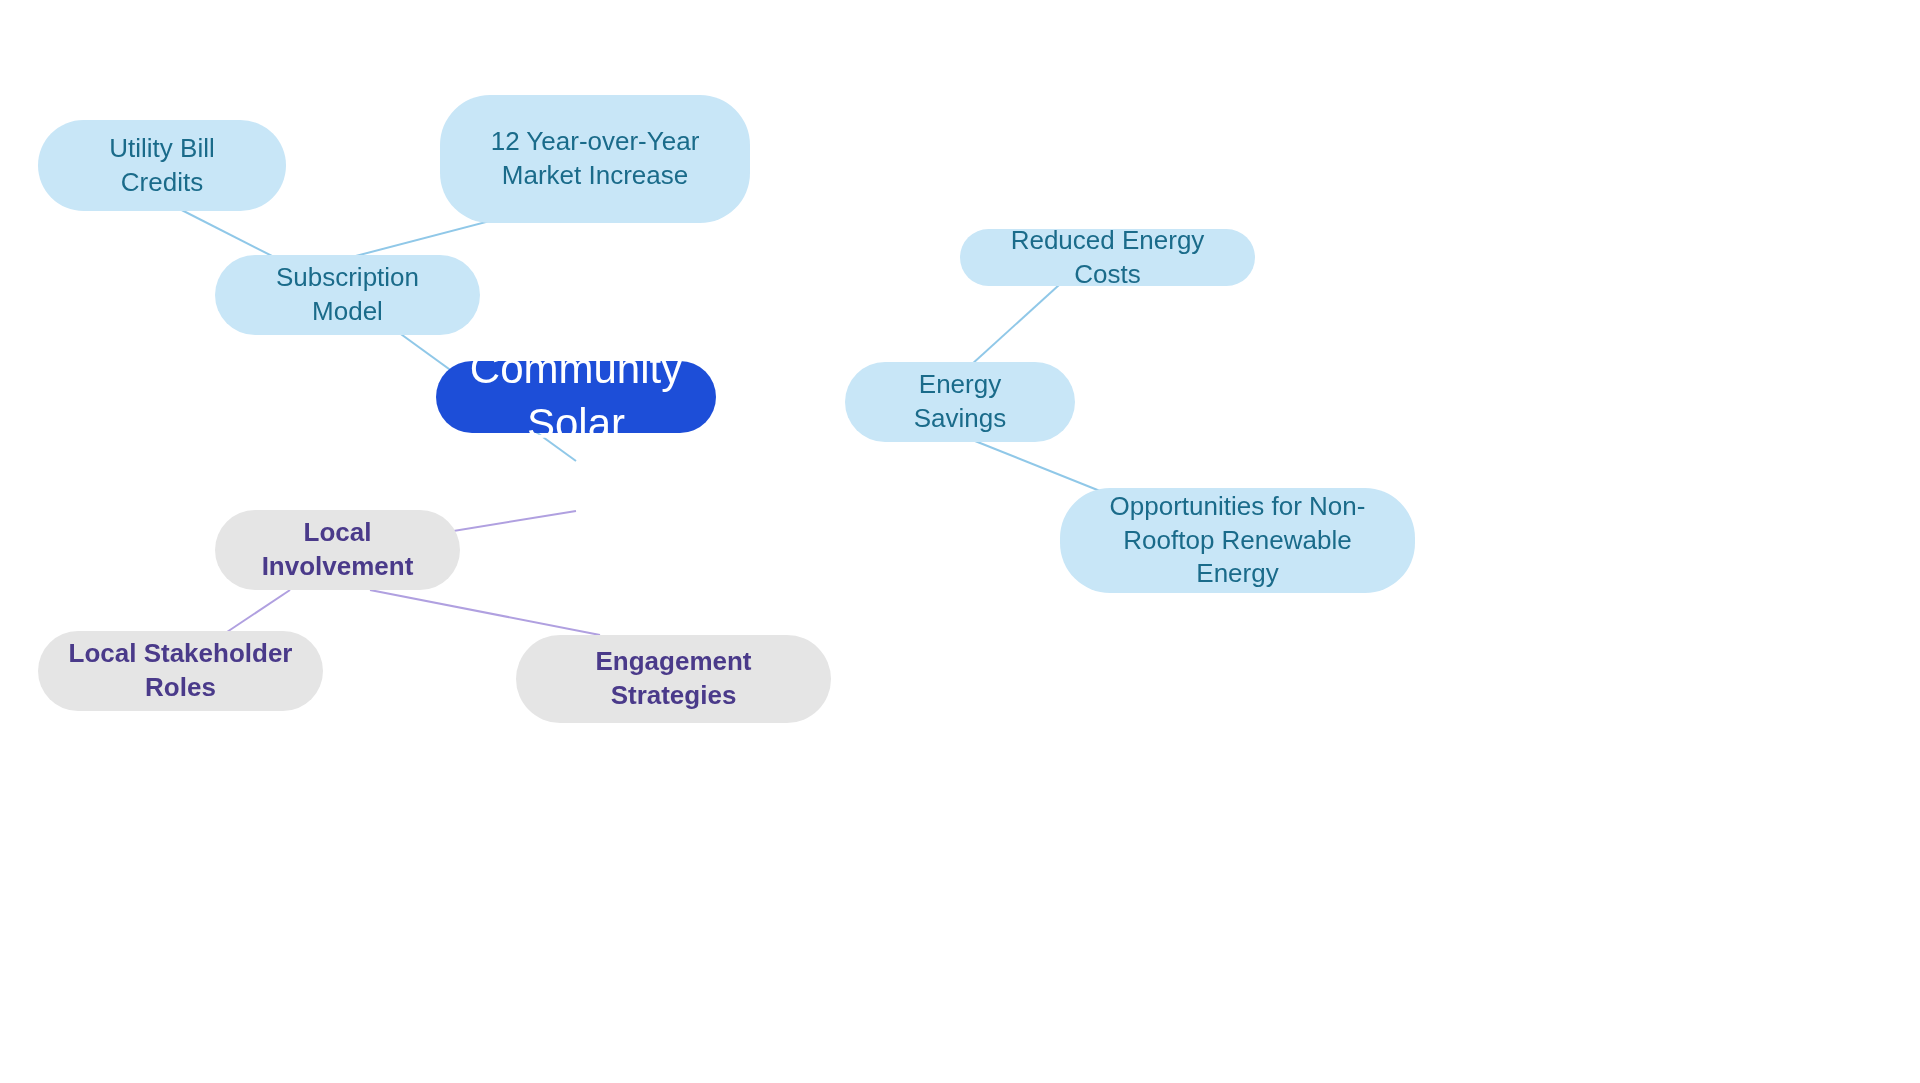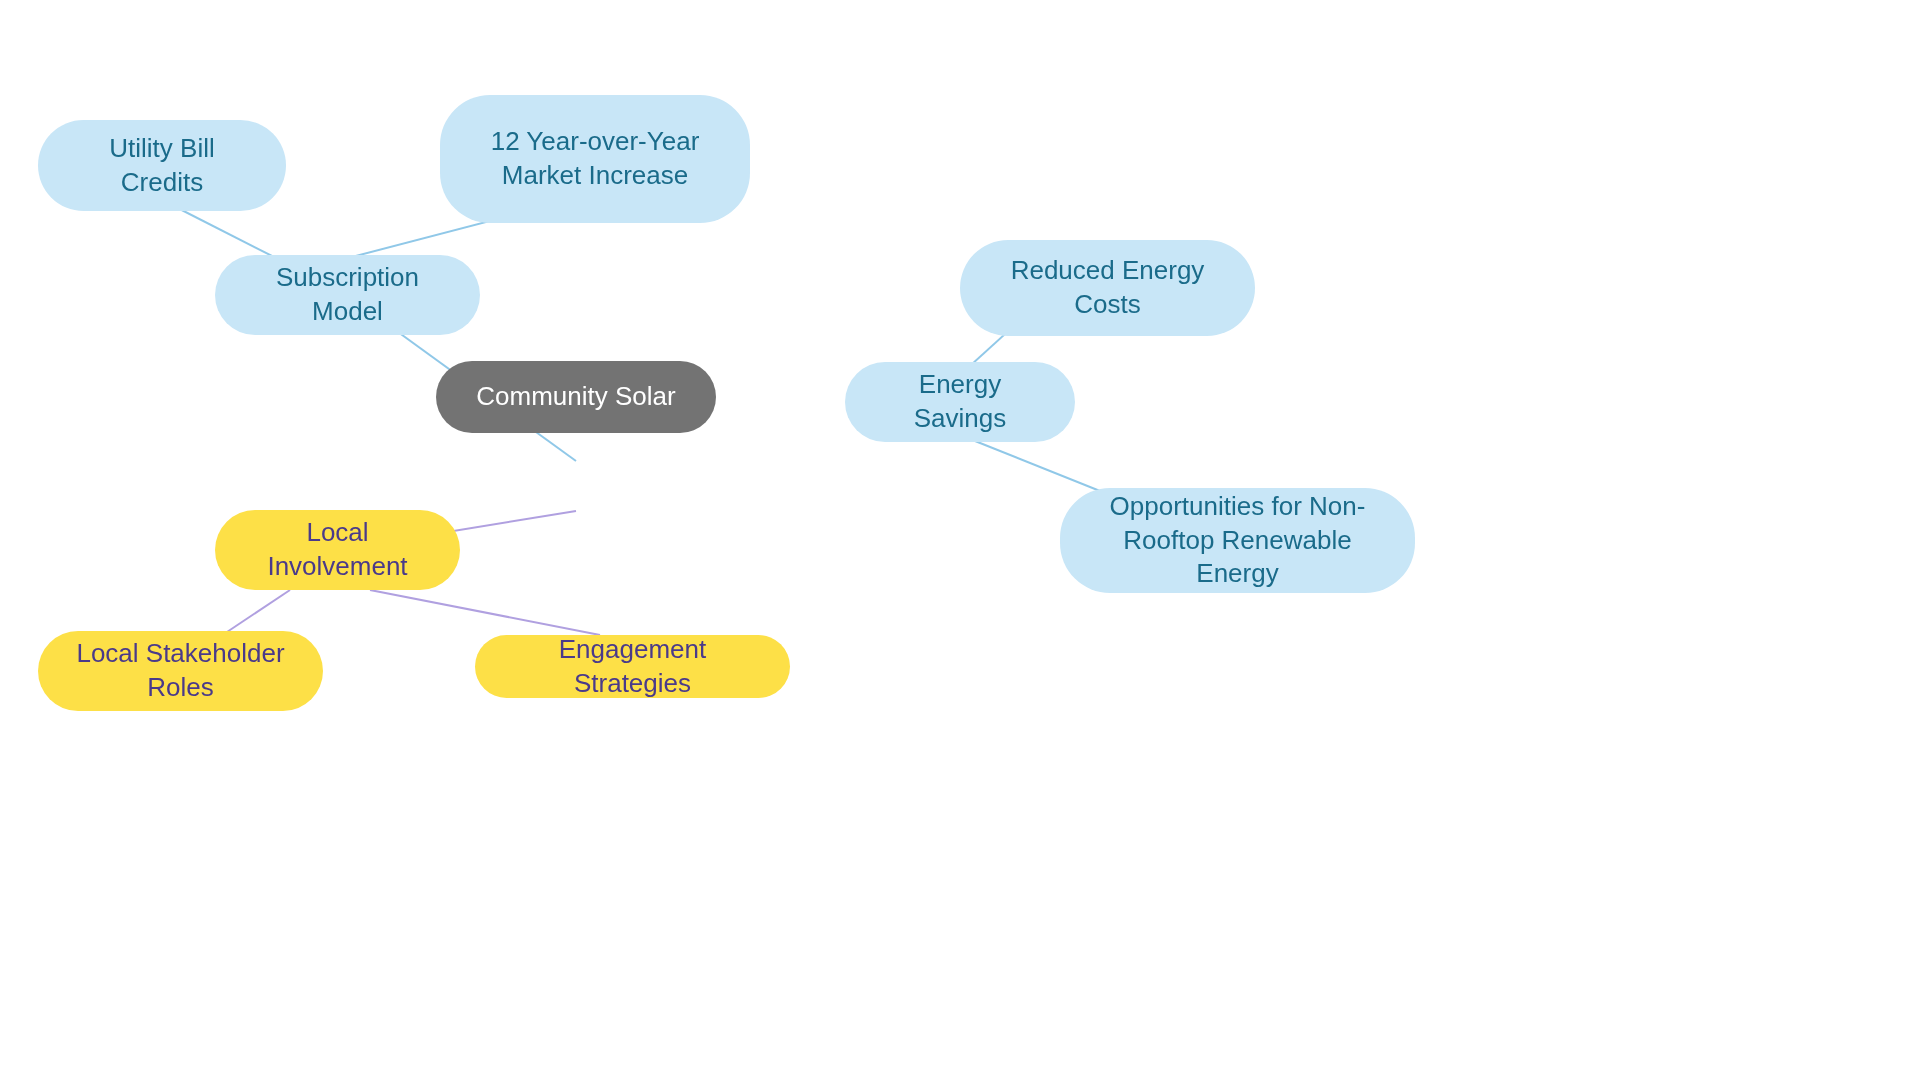--- a/index.html
+++ b/index.html
@@ -24,38 +24,38 @@
       border-radius: 50px;
       display: flex;
       align-items: center;
       justify-content: center;
       text-align: center;
       z-index: 1;
       padding: 18px 30px;
       line-height: 1.3;
     }
     .node-center {
-      background: #737373;
+      background: #1d4ed8;
       color: #ffffff;
-      font-size: 26px;
+      font-size: 42px;
       font-weight: 500;
       width: 280px;
       height: 72px;
     }
     .node-blue {
       background: #c8e6f7;
       color: #1a6b8a;
       font-size: 26px;
       font-weight: 400;
     }
     .node-purple {
-      background: #fde047;
+      background: #e5e5e5;
       color: #4a3a8a;
       font-size: 26px;
-      font-weight: 400;
+      font-weight: 700;
     }
   </style>
 </head>
 <body>
 
 <svg id="connector-lines">
 
   <line x1="576" y1="461" x2="347" y2="295" stroke="#90c8e8" stroke-width="2"></line>
 
   <line x1="280" y1="260" x2="162" y2="200" stroke="#90c8e8" stroke-width="2"></line>
@@ -78,21 +78,21 @@
 <div class="node node-center" style="left: 436px; top: 361px;">Community Solar</div>
 
 <div class="node node-blue" style="left: 38px; top: 120px; width: 248px; height: 91px;">Utility Bill Credits</div>
 
 <div class="node node-blue" style="left: 440px; top: 95px; width: 310px; height: 128px;">12 Year-over-Year Market Increase</div>
 
 <div class="node node-blue" style="left: 215px; top: 255px; width: 265px; height: 80px;">Subscription Model</div>
 
 <div class="node node-blue" style="left: 845px; top: 362px; width: 230px; height: 80px;">Energy Savings</div>
 
-<div class="node node-blue" style="left: 960px; top: 240px; width: 295px; height: 96px;">Reduced Energy Costs</div>
+<div class="node node-blue" style="left: 960px; top: 229px; width: 295px; height: 57px;">Reduced Energy Costs</div>
 
 <div class="node node-blue" style="left: 1060px; top: 488px; width: 355px; height: 105px;">Opportunities for Non-Rooftop Renewable Energy</div>
 
 <div class="node node-purple" style="left: 215px; top: 510px; width: 245px; height: 80px;">Local Involvement</div>
 
 <div class="node node-purple" style="left: 38px; top: 631px; width: 285px; height: 80px;">Local Stakeholder Roles</div>
 
-<div class="node node-purple" style="left: 475px; top: 635px; width: 315px; height: 63px;">Engagement Strategies</div>
+<div class="node node-purple" style="left: 516px; top: 635px; width: 315px; height: 88px;">Engagement Strategies</div>
 
 </body></html>

